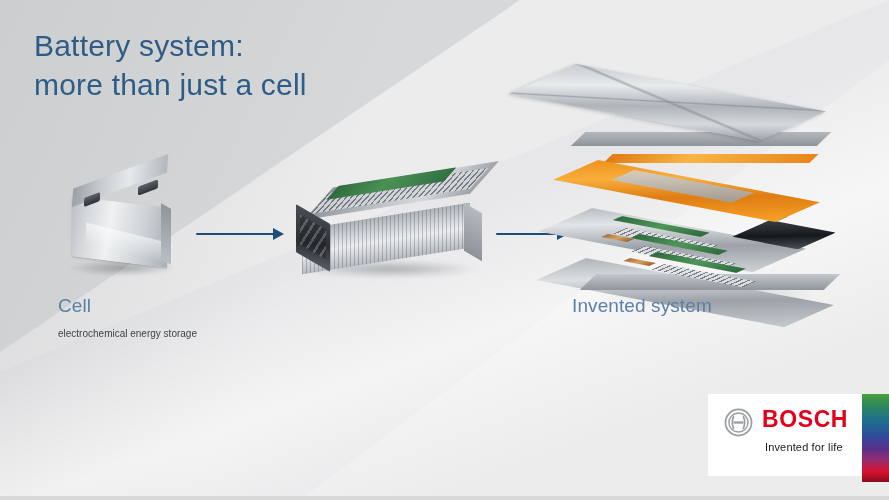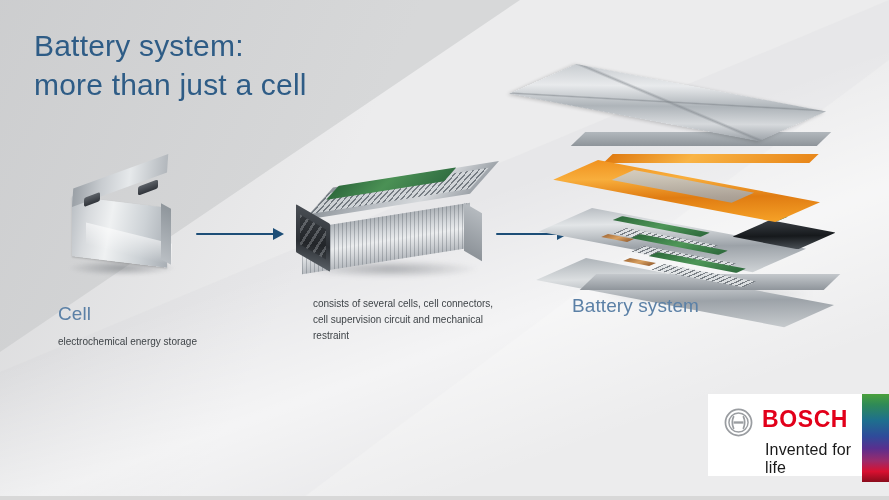--- a/index.html
+++ b/index.html
@@ -42,21 +42,21 @@
   
   .col{position:absolute;}
   .col-head{
     color:#5b80a6;font-size:19px;font-weight:400;line-height:1.1;
     margin-bottom:9px;letter-spacing:.1px;
   }
   .col-desc{
     color:#3f4448;font-size:10px;line-height:1.62;font-weight:400;
     white-space:pre-line;
   }
-  #col-cell{left:58px;top:296px;width:250px;margin-top:8px;}
+  #col-cell{left:58px;top:296px;width:250px;}
   #col-module{left:313px;top:296px;width:245px;}
   #col-system{left:572px;top:296px;width:250px;}
 
   
   .arrow{position:absolute;height:12px;}
   .arrow .shaft{position:absolute;left:0;top:5px;height:1.6px;background:#1d4e77;border-radius:1px;}
   .arrow .head{
     position:absolute;top:0;width:0;height:0;
     border-top:6px solid transparent;border-bottom:6px solid transparent;
     border-left:11px solid #1d4e77;
@@ -267,21 +267,21 @@
     position:absolute;left:708px;top:394px;width:154px;height:82px;
     background:#ffffff;
   }
   .logo-row{position:absolute;left:16px;top:14px;display:flex;align-items:flex-start;gap:9px;}
   .bosch-mark{width:29px;height:29px;flex:0 0 auto;}
   .bosch-word{
     color:#e2001a;font-size:23px;font-weight:bold;letter-spacing:.6px;line-height:1;
   }
   .bosch-tag{
     position:absolute;left:57px;top:47px;
-    color:#1a1a1a;font-size:16px;letter-spacing:.15px;
+    color:#1a1a1a;font-size:11px;letter-spacing:.15px;
   }
   #logo-stripe{
     position:absolute;left:862px;top:394px;width:27px;height:88px;
     background:linear-gradient(180deg,#4aa03c 0%,#2f8a57 12%,#1e6f8e 30%,#2f4b9a 48%,#5a2f8e 62%,#9b2b6b 76%,#d81030 88%,#8a0c1c 100%);
   }
 </style>
 </head>
 <body>
 
 <div id="slide">
@@ -350,27 +350,24 @@
     <div class="sys-layer sys-lid"></div>
     <div class="sys-layer sys-lid-ribs"></div>
   </div>
 
   <div class="col" id="col-cell">
     <div class="col-head">Cell</div>
     <div class="col-desc">electrochemical energy storage</div>
   </div>
 
   <div class="col" id="col-module">
-    <div class="col-desc">consists of several cells, cell connectors,
-cell supervision circuit and mechanical
-restraint</div>
   </div>
 
   <div class="col" id="col-system">
-    <div class="col-head">Battery system</div>
+    <div class="col-head">Invented system</div>
   </div>
 
   <div id="logo-panel">
     <div class="logo-row">
       <svg class="bosch-mark" viewBox="0 0 100 100">
         <circle cx="50" cy="50" r="45" fill="none" stroke="#9a9da1" stroke-width="6"></circle>
         <circle cx="50" cy="50" r="33" fill="none" stroke="#9a9da1" stroke-width="5"></circle>
         <path d="M33 30 q-9 20 0 40" fill="none" stroke="#9a9da1" stroke-width="6" stroke-linecap="round"></path>
         <path d="M67 30 q9 20 0 40" fill="none" stroke="#9a9da1" stroke-width="6" stroke-linecap="round"></path>
         <rect x="33" y="46" width="34" height="8" fill="#9a9da1"></rect>

